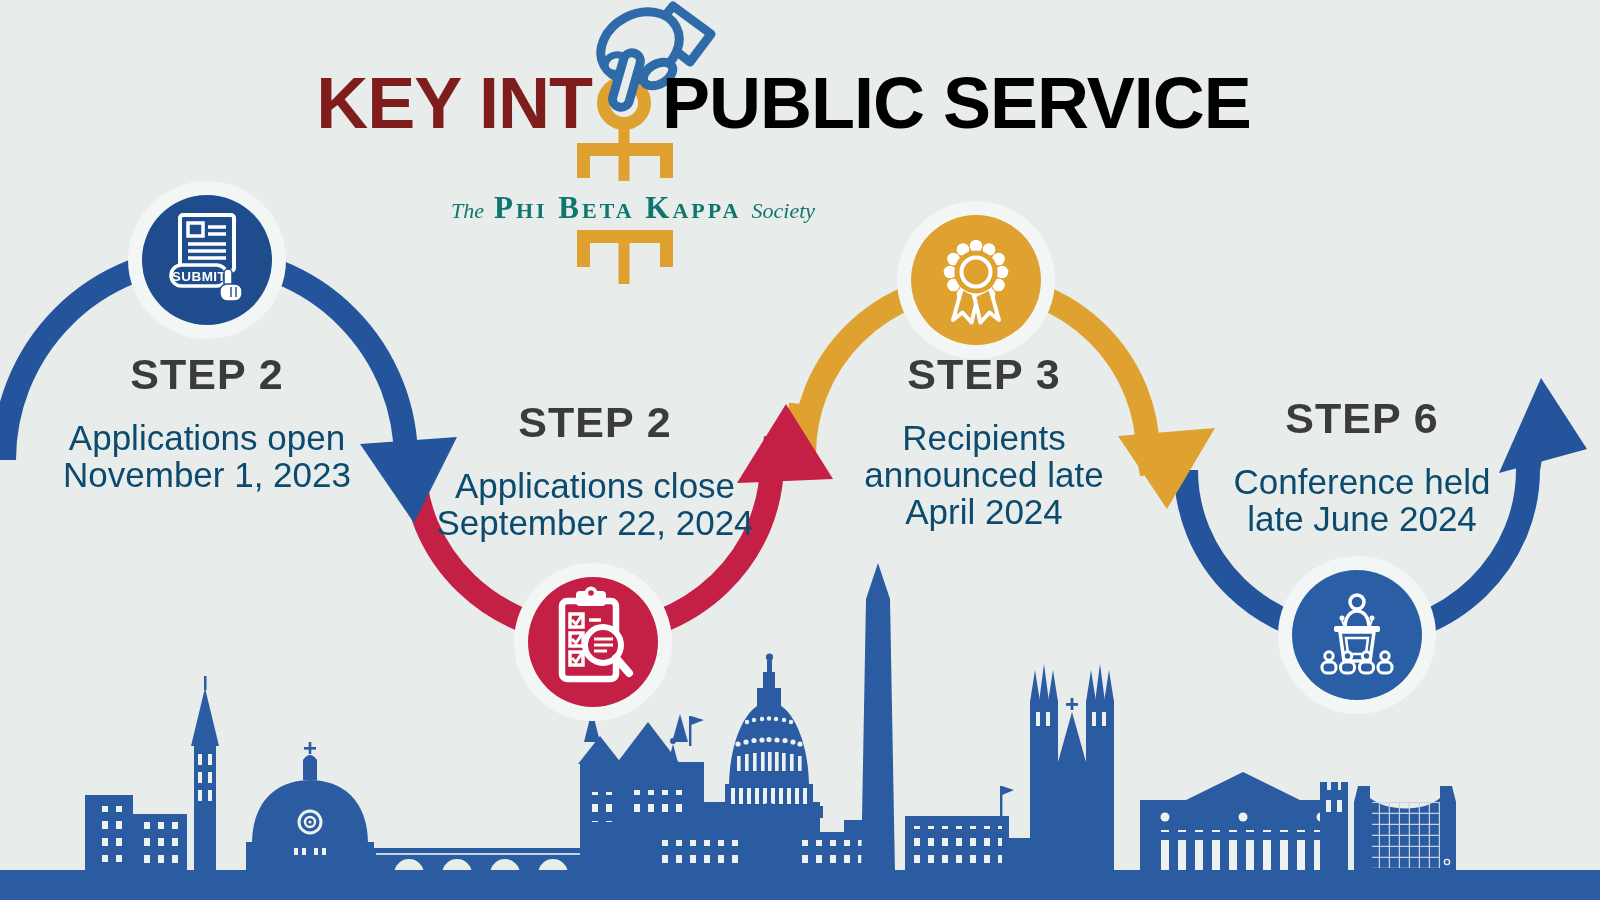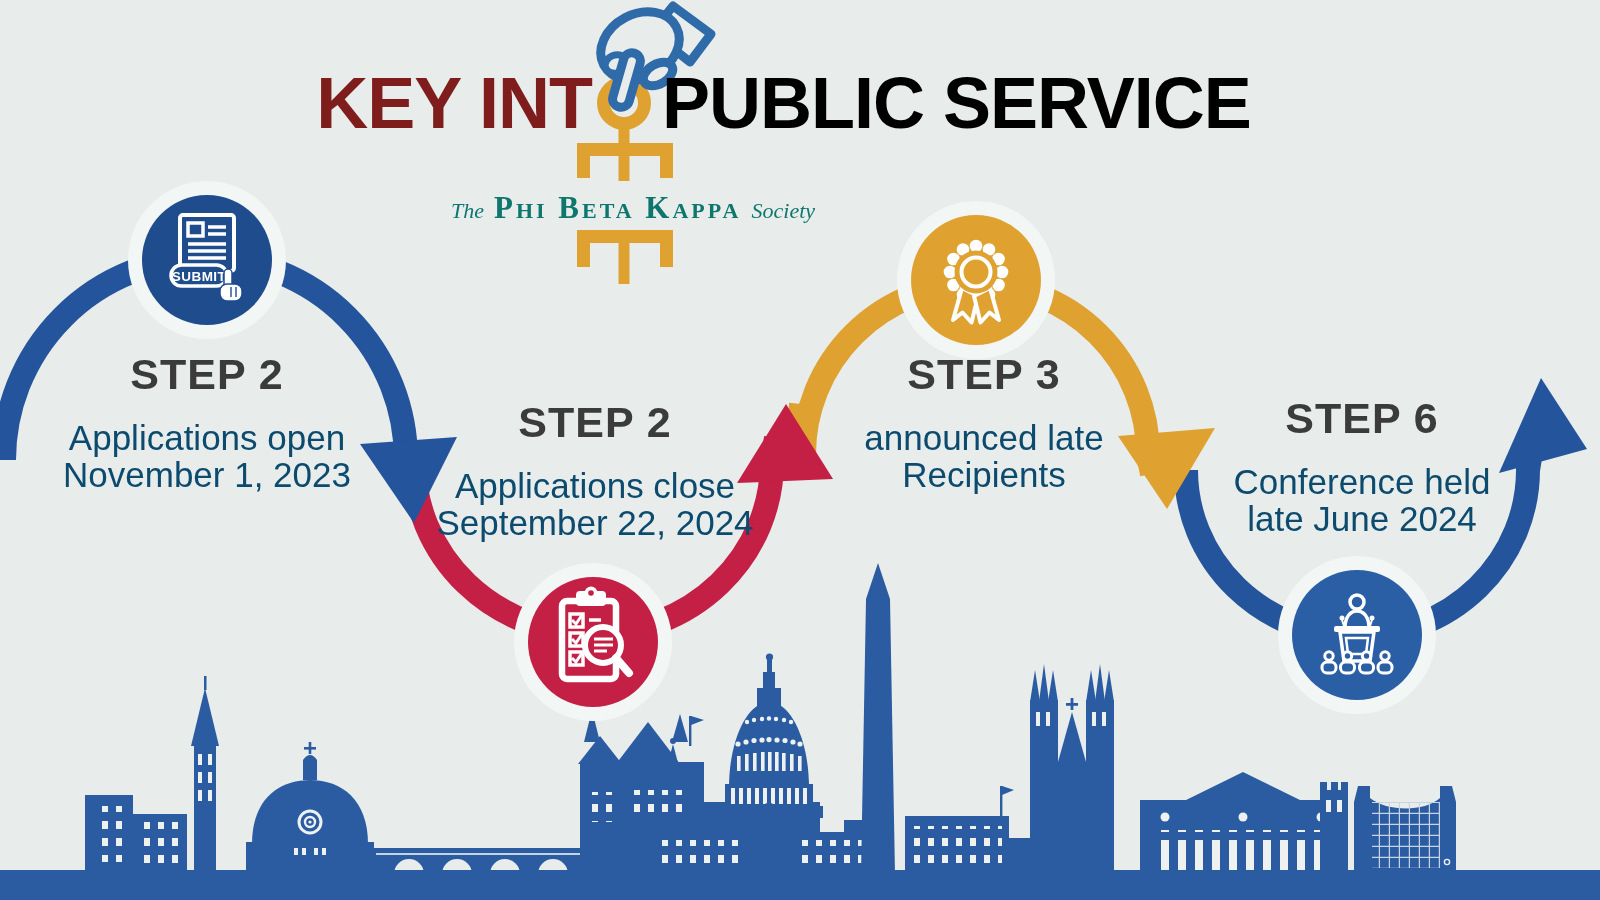--- a/index.html
+++ b/index.html
@@ -364,22 +364,23 @@
     <div class="dsc">
       <span class="dl">Applications close</span>
       <span class="dl">September 22, 2024</span>
       <span class="dl"></span>
     </div>
   </div>
 
   <div class="step" style="left:794px;top:350px">
     <div class="lbl">STEP 3</div>
     <div class="dsc">
+      <span class="dl">Recipients</span>
       <span class="dl">announced late</span>
-      <span class="dl">Recipients</span>
+      <span class="dl">April 2024</span>
     </div>
   </div>
 
   <div class="step" style="left:1172px;top:394px">
     <div class="lbl">STEP 6</div>
     <div class="dsc">
       <span class="dl">Conference held</span>
       <span class="dl">late June 2024</span>
       <span class="dl"></span>
     </div>

